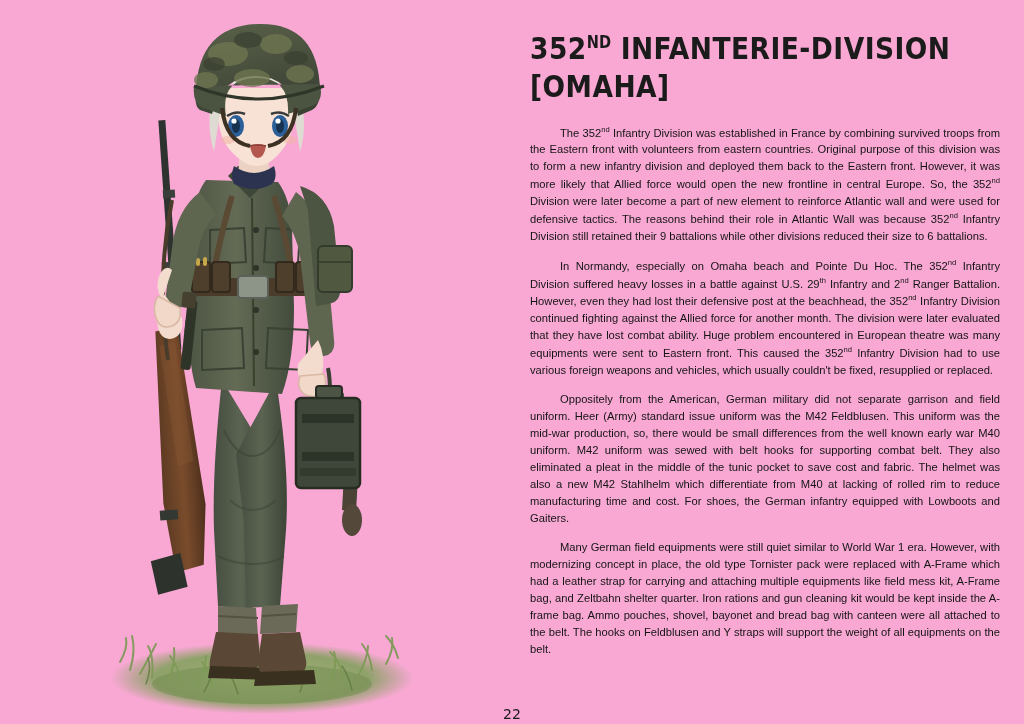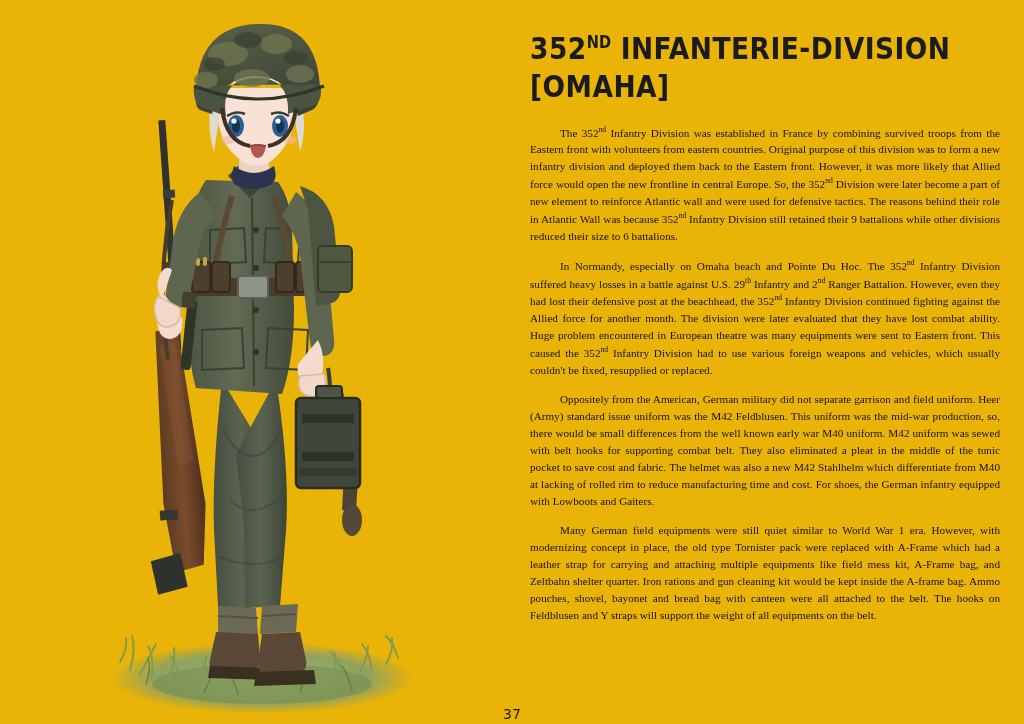--- a/index.html
+++ b/index.html
@@ -6,21 +6,21 @@
   html, body {
     margin: 0; padding: 0;
     width: 1024px; height: 724px;
     background: #ffffff;
     font-family: "Liberation Sans", sans-serif;
     overflow: hidden;
   }
   #page {
     position: relative;
     width: 1024px; height: 724px;
-    background: #eab308;
+    background: #f9a8d4;
   }
 
   
   .illustration {
     position: absolute;
     left: 0; top: 0;
     width: 520px; height: 724px;
     overflow: hidden;
   }
   .illus-svg { display: block; }
@@ -61,21 +61,20 @@
     margin: 6px 0 6px 14px;
   }
 
   p.body {
     font-size: 11.2px;
     line-height: 1.52;
     color: #141414;
     text-align: justify;
     margin: 0 0 12px 0;
     text-indent: 30px;
-    font-family: Liberation Serif, serif;
   }
   p.body sup {
     font-size: 7.6px;
     vertical-align: super;
   }
   .page-number {
     position: absolute;
     left: 0; right: 0;
     bottom: 2px;
     text-align: center;
@@ -327,14 +326,14 @@
       </h1>
     </div>
 
 
     <p class="body">The 352<sup>nd</sup> Infantry Division was established in France by combining survived troops from the Eastern front with volunteers from eastern countries. Original purpose of this division was to form a new infantry division and deployed them back to the Eastern front. However, it was more likely that Allied force would open the new frontline in central Europe. So, the 352<sup>nd</sup> Division were later become a part of new element to reinforce Atlantic wall and were used for defensive tactics. The reasons behind their role in Atlantic Wall was because 352<sup>nd</sup> Infantry Division still retained their 9 battalions while other divisions reduced their size to 6 battalions.</p>
     <p class="body">In Normandy, especially on Omaha beach and Pointe Du Hoc. The 352<sup>nd</sup> Infantry Division suffered heavy losses in a battle against U.S. 29<sup>th</sup> Infantry and 2<sup>nd</sup> Ranger Battalion. However, even they had lost their defensive post at the beachhead, the 352<sup>nd</sup> Infantry Division continued fighting against the Allied force for another month. The division were later evaluated that they have lost combat ability. Huge problem encountered in European theatre was many equipments were sent to Eastern front. This caused the 352<sup>nd</sup> Infantry Division had to use various foreign weapons and vehicles, which usually couldn't be fixed, resupplied or replaced.</p>
     <p class="body">Oppositely from the American, German military did not separate garrison and field uniform. Heer (Army) standard issue uniform was the M42 Feldblusen. This uniform was the mid-war production, so, there would be small differences from the well known early war M40 uniform. M42 uniform was sewed with belt hooks for supporting combat belt. They also eliminated a pleat in the middle of the tunic pocket to save cost and fabric. The helmet was also a new M42 Stahlhelm which differentiate from M40 at lacking of rolled rim to reduce manufacturing time and cost. For shoes, the German infantry equipped with Lowboots and Gaiters.</p>
     <p class="body">Many German field equipments were still quiet similar to World War 1 era. However, with modernizing concept in place, the old type Tornister pack were replaced with A-Frame which had a leather strap for carrying and attaching multiple equipments like field mess kit, A-Frame bag, and Zeltbahn shelter quarter. Iron rations and gun cleaning kit would be kept inside the A-frame bag. Ammo pouches, shovel, bayonet and bread bag with canteen were all attached to the belt. The hooks on Feldblusen and Y straps will support the weight of all equipments on the belt.</p>
   </div>
 
-  <div class="page-number">37</div>
+  <div class="page-number">22</div>
 </div>
 
 </body></html>

